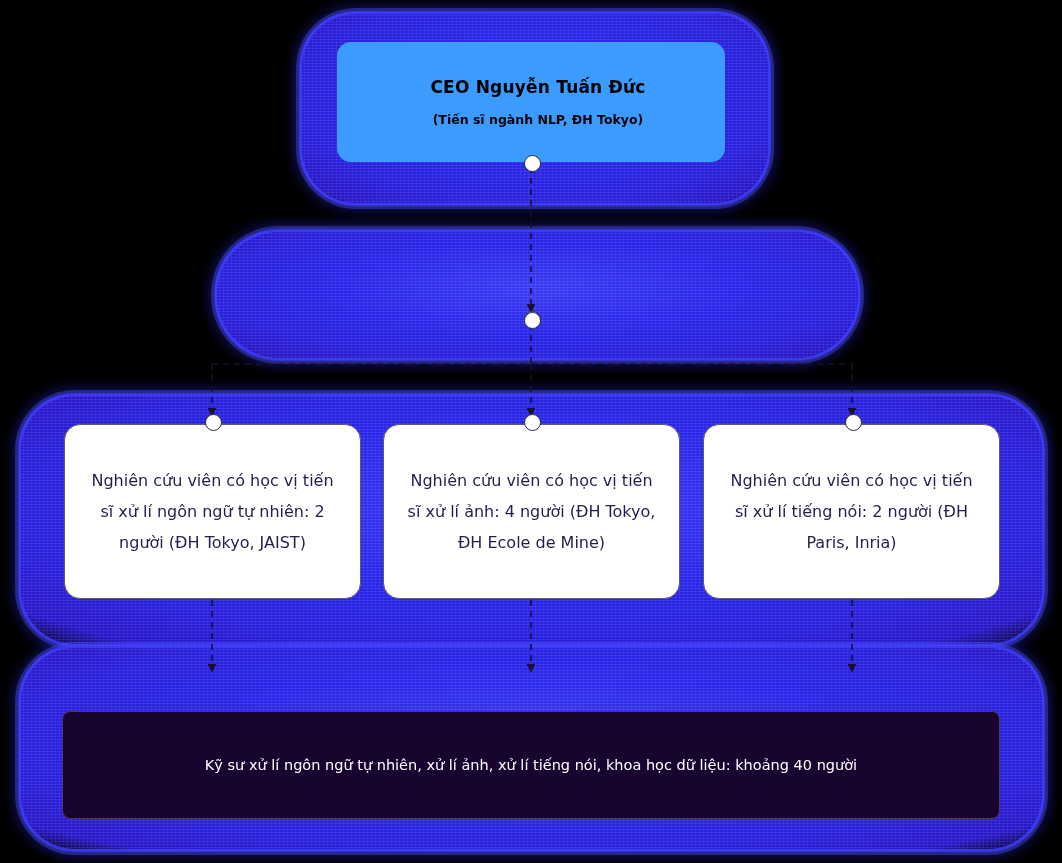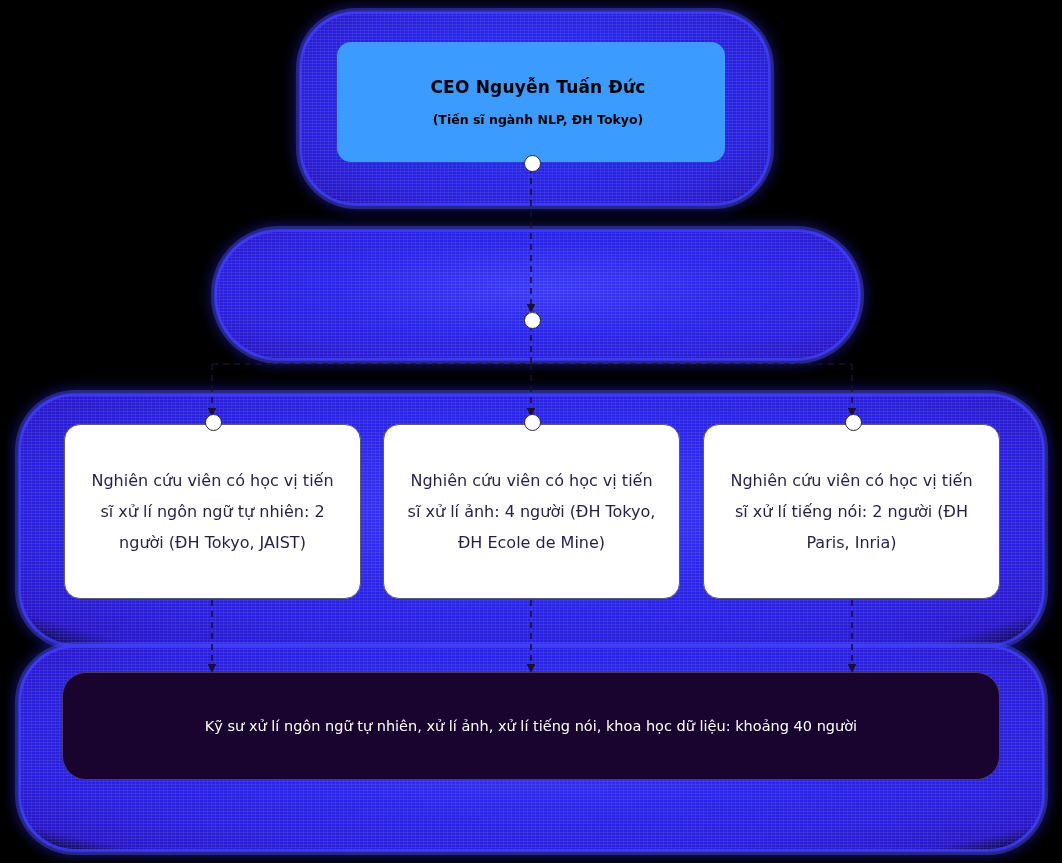--- a/index.html
+++ b/index.html
@@ -74,21 +74,22 @@
   .card.white {
     background: #ffffff;
     color: #261d4a;
     border: 1px solid #5a5a72;
     border-radius: 16px;
   }
   .card.dark {
     background: #190430;
     color: #ffffff;
     border: 1px solid #4a3a6a;
-    border-radius: 24px;
+    border-radius: 8px;
+    margin-top: 39px;
   }
 
   .card .title {
     font-weight: bold;
     font-size: 17px;
     letter-spacing: .2px;
     line-height: 1.3;
   }
   .card .subtitle {
     font-size: 12.5px;

